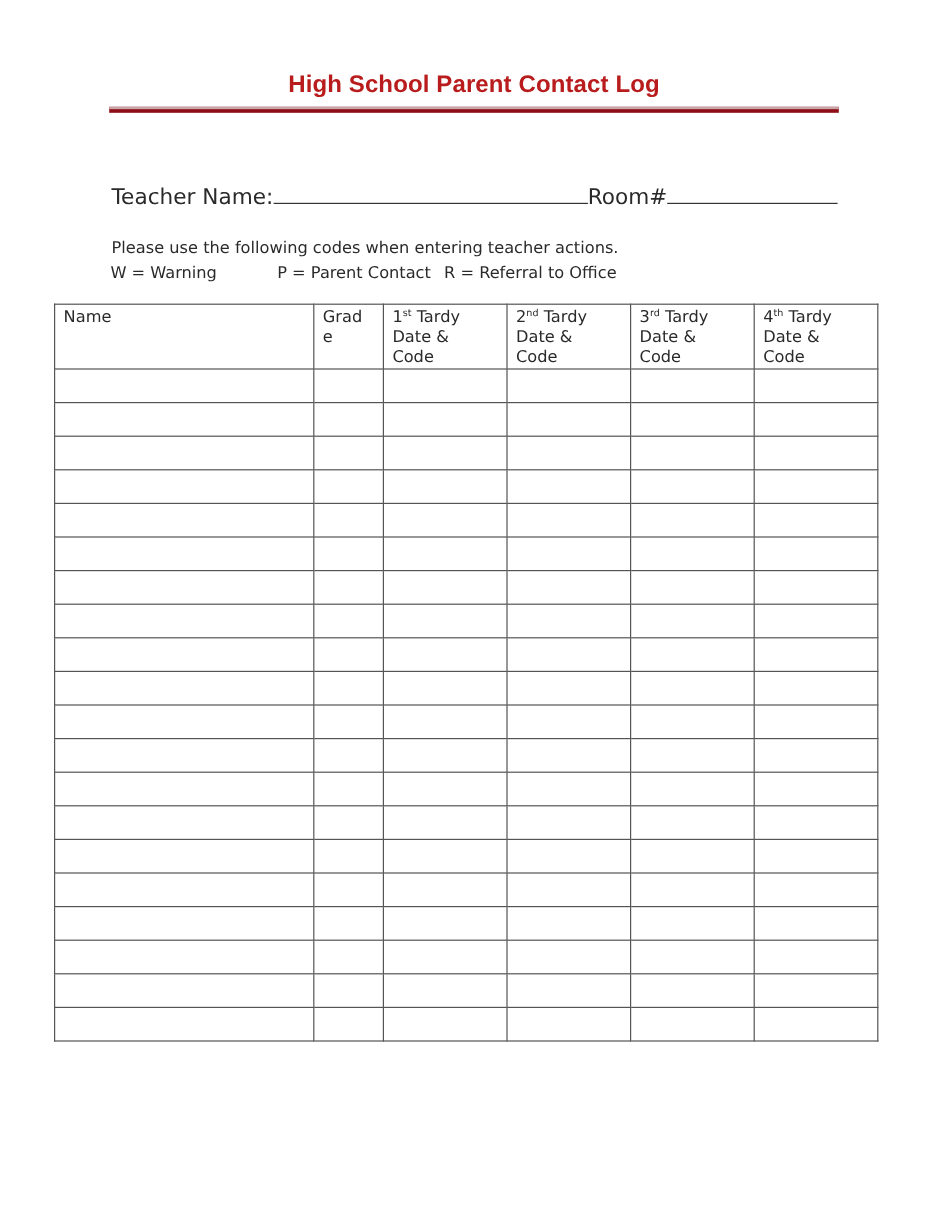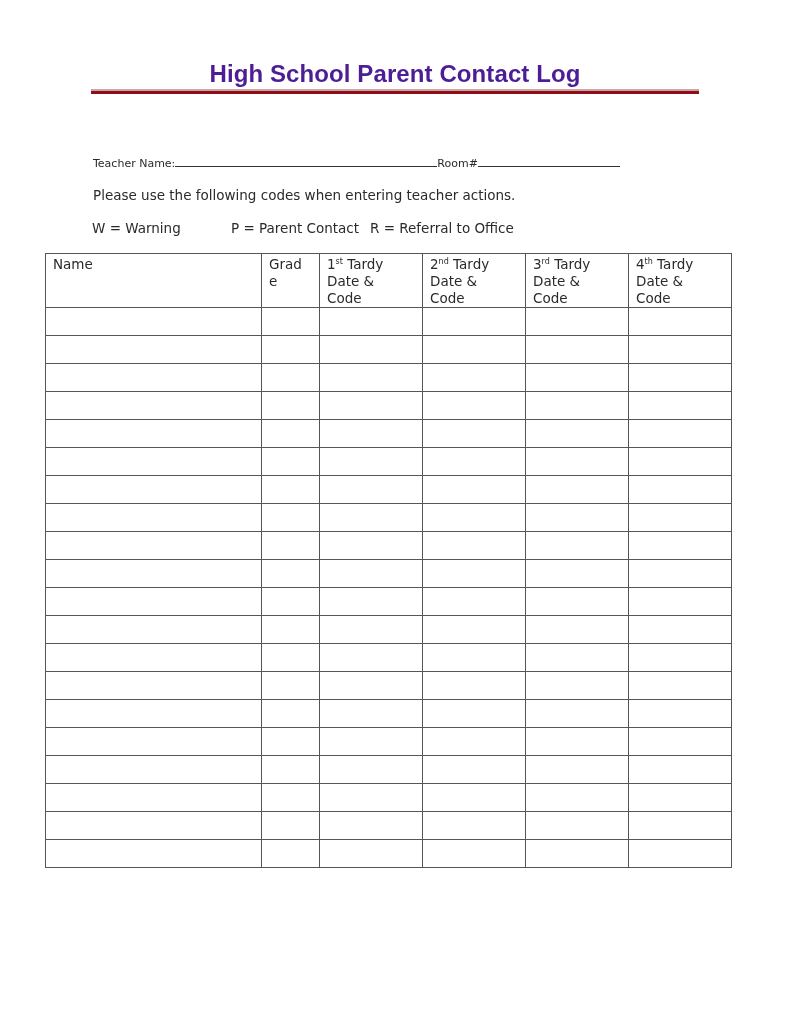--- a/index.html
+++ b/index.html
@@ -1,21 +1,21 @@
 <!DOCTYPE html>
 <html><head>
 <meta charset="utf-8">
 <style>
   html, body { margin:0; padding:0; background:#ffffff; }
   body { width:790px; height:1022px; position:relative; font-family:"DejaVu Sans", sans-serif; color:#2a2a2a; overflow:hidden; }
-  .title { position:absolute; left:0; width:790px; top:60px; text-align:center; color:#4c1d95; font-family:"Liberation Sans", sans-serif; font-weight:bold; font-size:24px; letter-spacing:0.1px; }
+  .title { position:absolute; left:0; width:790px; top:60px; text-align:center; color:#b91c1c; font-family:"Liberation Sans", sans-serif; font-weight:bold; font-size:20px; letter-spacing:0.1px; }
   .rule { position:absolute; left:91px; width:608px; top:89px; height:5px; background:#8e0d16; border-top:2px solid #c8a6a8; box-sizing:border-box; }
-  .line1 { position:absolute; left:93px; top:154px; font-size:11px; white-space:nowrap; }
+  .line1 { position:absolute; left:93px; top:154px; font-size:18px; white-space:nowrap; }
   .blank { display:inline-block; border-bottom:1px solid #333; vertical-align:baseline; height:12px; }
-  .line2 { position:absolute; left:93px; top:187px; font-size:13.5px; white-space:nowrap; }
+  .line2 { position:absolute; left:93px; top:199px; font-size:13.5px; white-space:nowrap; }
   .line3 { position:absolute; left:92px; top:220px; font-size:13.5px; white-space:nowrap; }
   .line3 .c2 { position:absolute; left:139px; }
   .line3 .c3 { position:absolute; left:278px; }
   table { position:absolute; left:45px; top:253px; border-collapse:collapse; table-layout:fixed;padding-left:36px; }
   td { border:1.4px solid #555; padding:0 0 0 7px; vertical-align:top; font-size:13.5px; line-height:17px; overflow:hidden; }
   tr.head td { height:51px; padding-top:2px; }
   tr.ex td { height:27px; padding-top:1px; }
   tr.blank-row td { height:27px; }
   sup { font-size:8px; vertical-align:5px; line-height:0; }
 </style>

